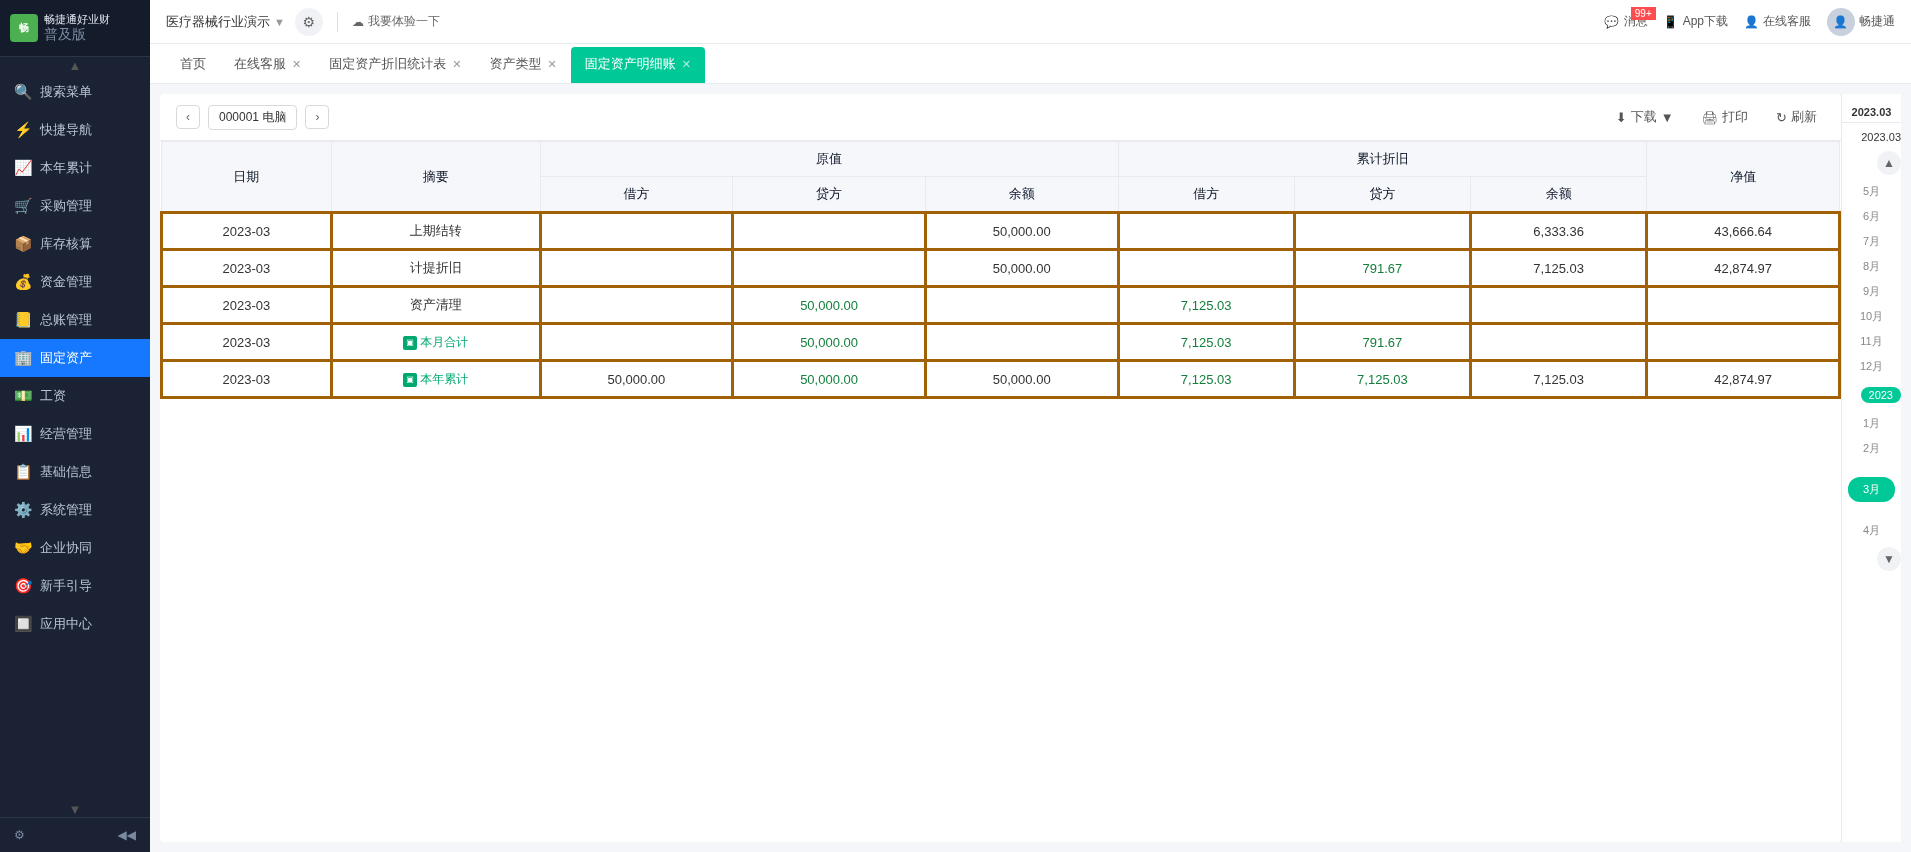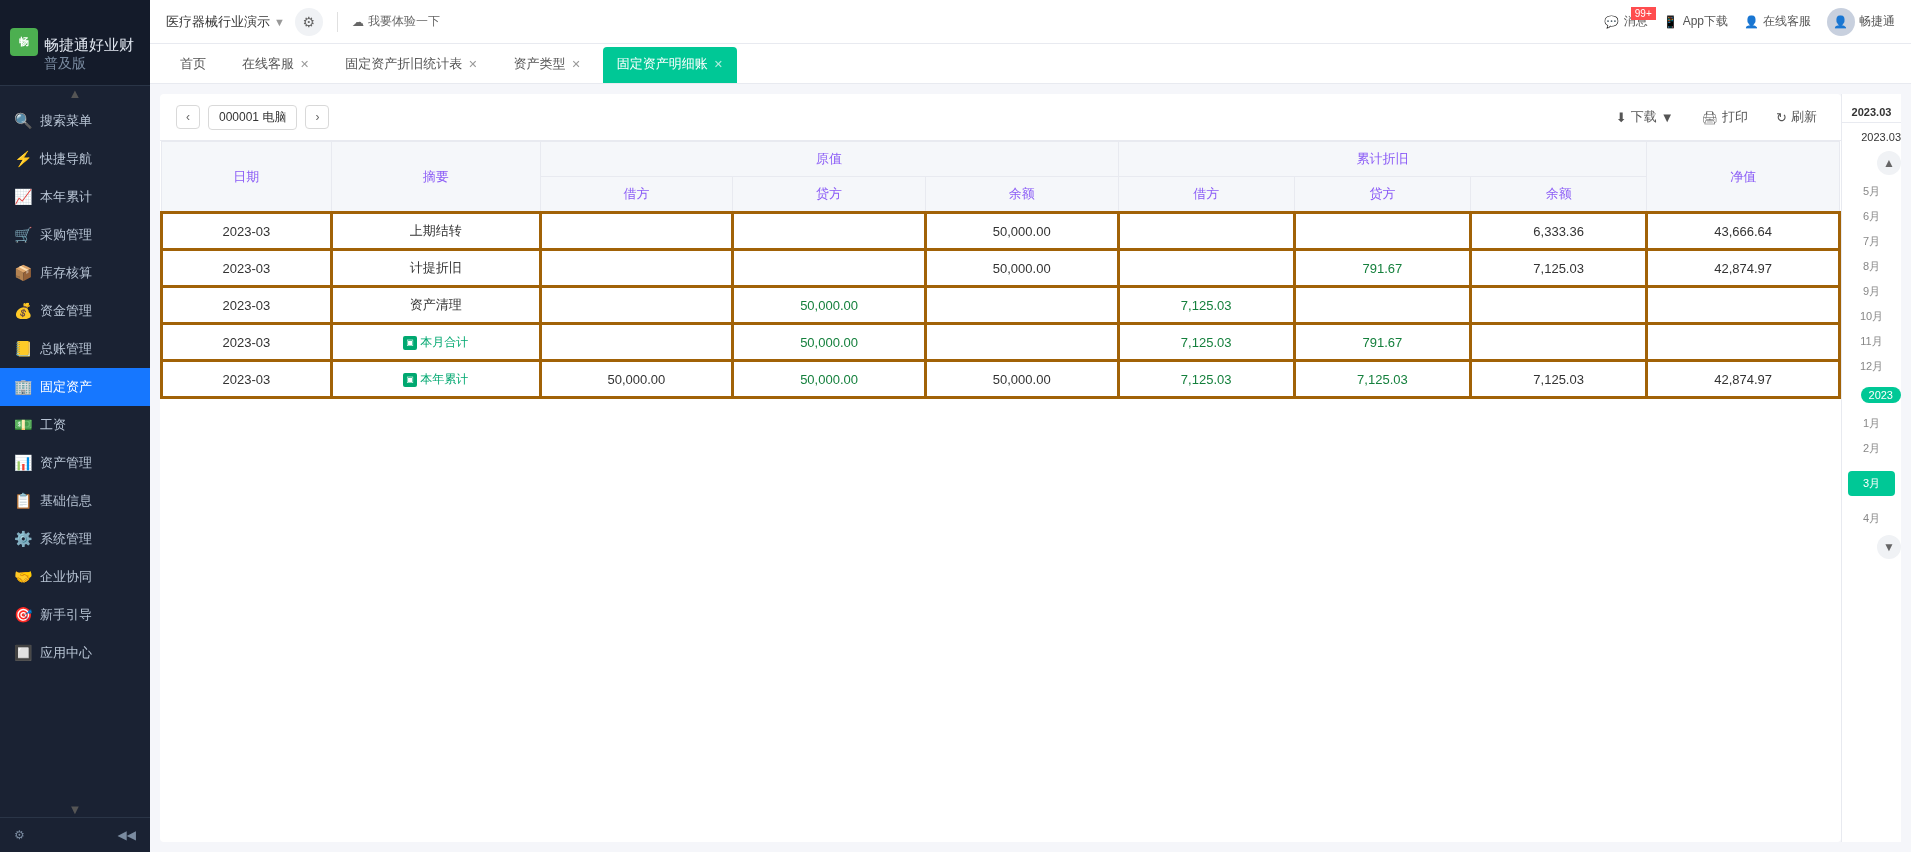--- a/index.html
+++ b/index.html
@@ -23,21 +23,21 @@
       gap: 6px;
       border-bottom: 1px solid #2a3547;
     }
     .sidebar-logo-icon {
       width: 28px; height: 28px;
       background: #4caf50;
       border-radius: 4px;
       display: flex; align-items: center; justify-content: center;
       color: white; font-size: 10px; font-weight: bold;
     }
-    .sidebar-logo-text { font-size: 15px; color: #e0e6ef; line-height: 1.3; margin-top: 23px; }
+    .sidebar-logo-text { font-size: 11px; color: #e0e6ef; line-height: 1.3; }
     .sidebar-logo-sub { font-size: 14px; color: #7a8ba0; }
     .sidebar-scroll { flex: 1; overflow-y: auto; }
     .sidebar-item {
       display: flex; align-items: center; gap: 8px;
       padding: 10px 14px;
       cursor: pointer;
       color: #b8c4d4;
       font-size: 13px;
       transition: background 0.15s;
     }
@@ -108,21 +108,21 @@
     }
 
     
     .tabs-bar {
       height: 40px;
       background: #fff;
       display: flex;
       align-items: flex-end;
       padding: 0 16px;
       border-bottom: 1px solid #e8eaf0;
-      gap: 8px;
+      gap: 0;
       flex-shrink: 0;
     }
     .tab {
       display: flex; align-items: center; gap: 4px;
       padding: 8px 14px;
       font-size: 13px;
       color: #555;
       cursor: pointer;
       border-bottom: 2px solid transparent;
       white-space: nowrap;
@@ -159,22 +159,22 @@
     .right-panel-header {
       font-size: 11px; color: #333; font-weight: bold;
       padding: 4px 0; border-bottom: 1px solid #e8eaf0; width: 100%; text-align: center;
       margin-bottom: 4px;
     }
     .right-panel-item {
       padding: 5px 0; cursor: pointer; width: 100%; text-align: center;
       color: #888;
     }
     .right-panel-item.active {
-      background: #00c896; color: #fff; border-radius: 4px;
-      margin: 10px 6px; width: calc(100% - 12px);
+      background: #00c896; color: #fff; border-radius: 12px;
+      margin: 16px 6px; width: calc(100% - 12px);
     }
     .right-panel-year {
       background: #00c896; color: #fff; border-radius: 10px;
       padding: 2px 8px; font-size: 11px; margin: 4px 0;
     }
     .right-panel-controls {
       display: flex; flex-direction: column; align-items: center; gap: 4px;
       padding: 4px 0;
     }
     .panel-ctrl-btn {
@@ -223,21 +223,21 @@
       flex: 1; overflow: auto;
     }
     table {
       width: 100%; border-collapse: collapse; font-size: 13px;
     }
     thead th {
       background: #f5f7fa;
       border: 1px solid #e8eaf0;
       padding: 8px 12px;
       text-align: center;
-      color: #8b5cf6;
+      color: #0f172a;
       font-weight: 500;
       white-space: nowrap;
     }
     tbody td {
       border: 3px solid #a16207;
       padding: 8px 12px;
       text-align: center;
       color: #333;
       white-space: nowrap;
     }
@@ -299,21 +299,21 @@
     <div class="sidebar-item active">
       <span class="sidebar-item-icon">🏢</span>
       <span>固定资产</span>
     </div>
     <div class="sidebar-item">
       <span class="sidebar-item-icon">💵</span>
       <span>工资</span>
     </div>
     <div class="sidebar-item">
       <span class="sidebar-item-icon">📊</span>
-      <span>资产管理</span>
+      <span>经营管理</span>
     </div>
     <div class="sidebar-item">
       <span class="sidebar-item-icon">📋</span>
       <span>基础信息</span>
     </div>
     <div class="sidebar-item">
       <span class="sidebar-item-icon">⚙️</span>
       <span>系统管理</span>
     </div>
     <div class="sidebar-item">

